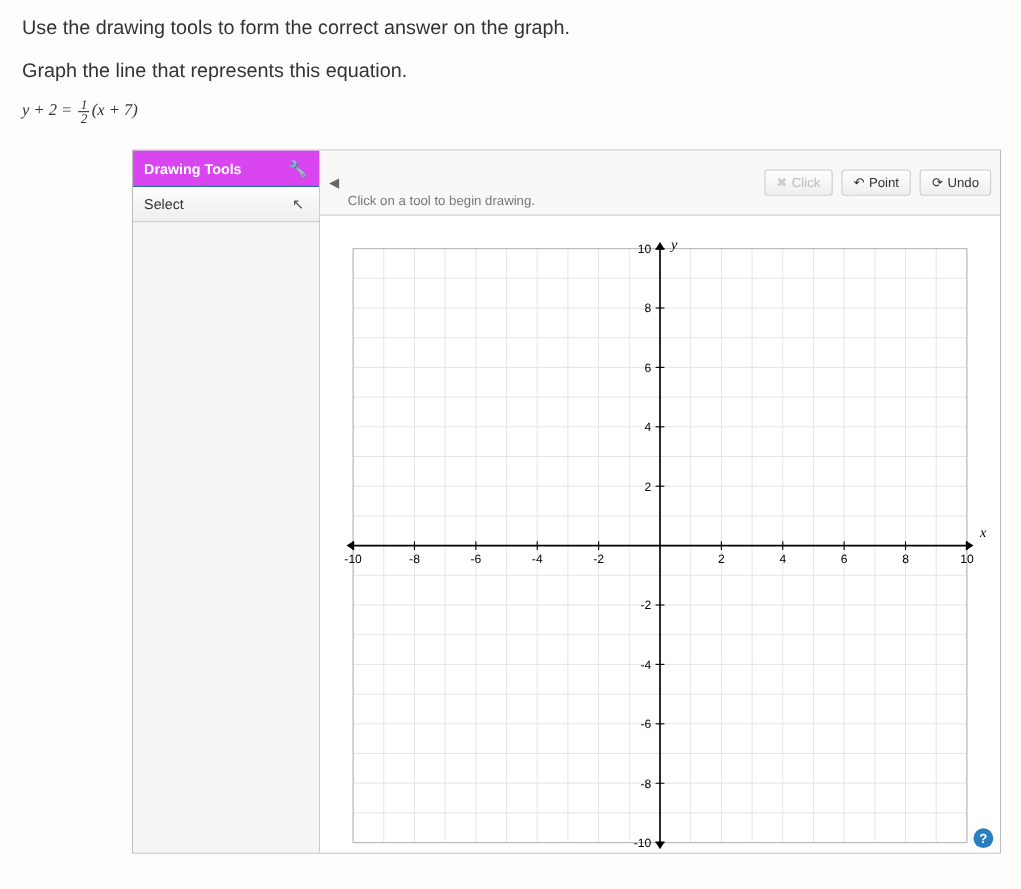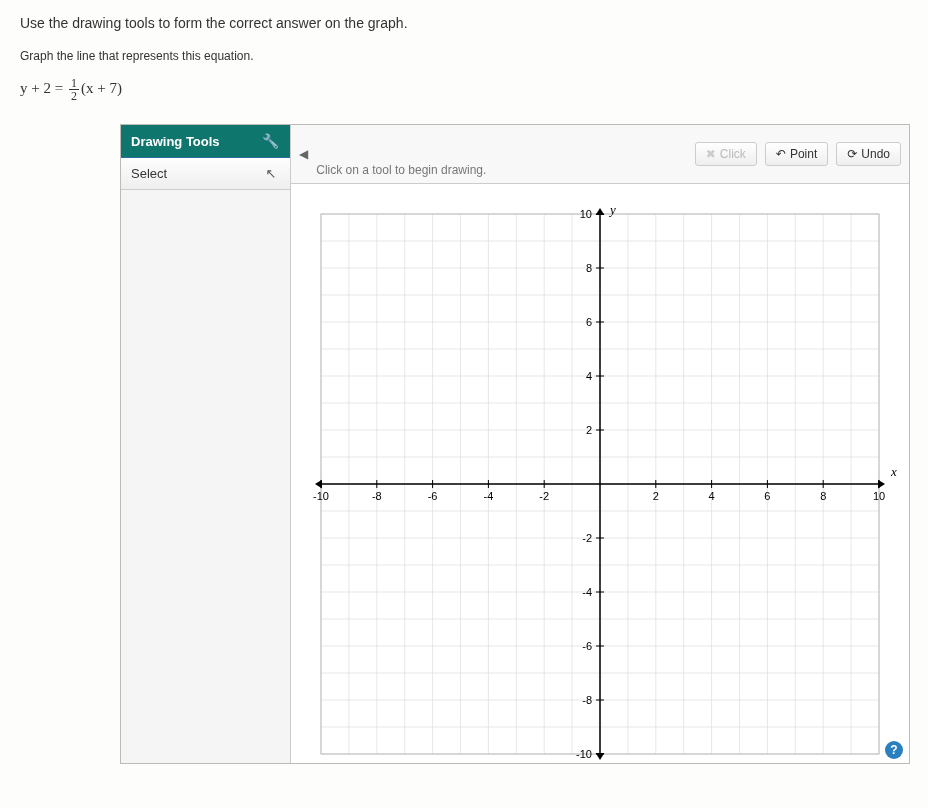--- a/index.html
+++ b/index.html
@@ -5,31 +5,32 @@
     * { box-sizing: border-box; margin: 0; padding: 0; }
     body {
       font-family: Arial, sans-serif;
       background: #fdfdfc;
       padding: 15px 20px;
       color: #333;
       width: 928px;
       height: 808px;
     }
     .instructions {
-      font-size: 14px;
+      font-size: 18px;
       color: #333;
       margin-bottom: 18px;
     }
     .sub-instructions {
-      font-size: 12px;
+      font-size: 18px;
       color: #333;
       margin-bottom: 14px;
     }
     .equation {
       font-size: 15px;
+      font-style: italic;
       font-family: 'Times New Roman', serif;
       margin-bottom: 22px;
     }
     .equation .frac {
       display: inline-block;
       vertical-align: middle;
       text-align: center;
       font-size: 12px;
       line-height: 1;
       margin: 0 2px;
@@ -51,21 +52,21 @@
       height: 640px;
       background: #fdfdfd;
       position: relative;
     }
     .sidebar {
       width: 170px;
       border-right: 1px solid #ccc;
       background: #f5f5f5;
     }
     .sidebar-header {
-      background: #0f766e;
+      background: #d946ef;
       color: #fff;
       padding: 8px 10px;
       font-size: 13px;
       font-weight: bold;
       display: flex;
       justify-content: space-between;
       align-items: center;
       border-bottom: 1px solid #2a6f9f;
     }
     .wrench-icon {

